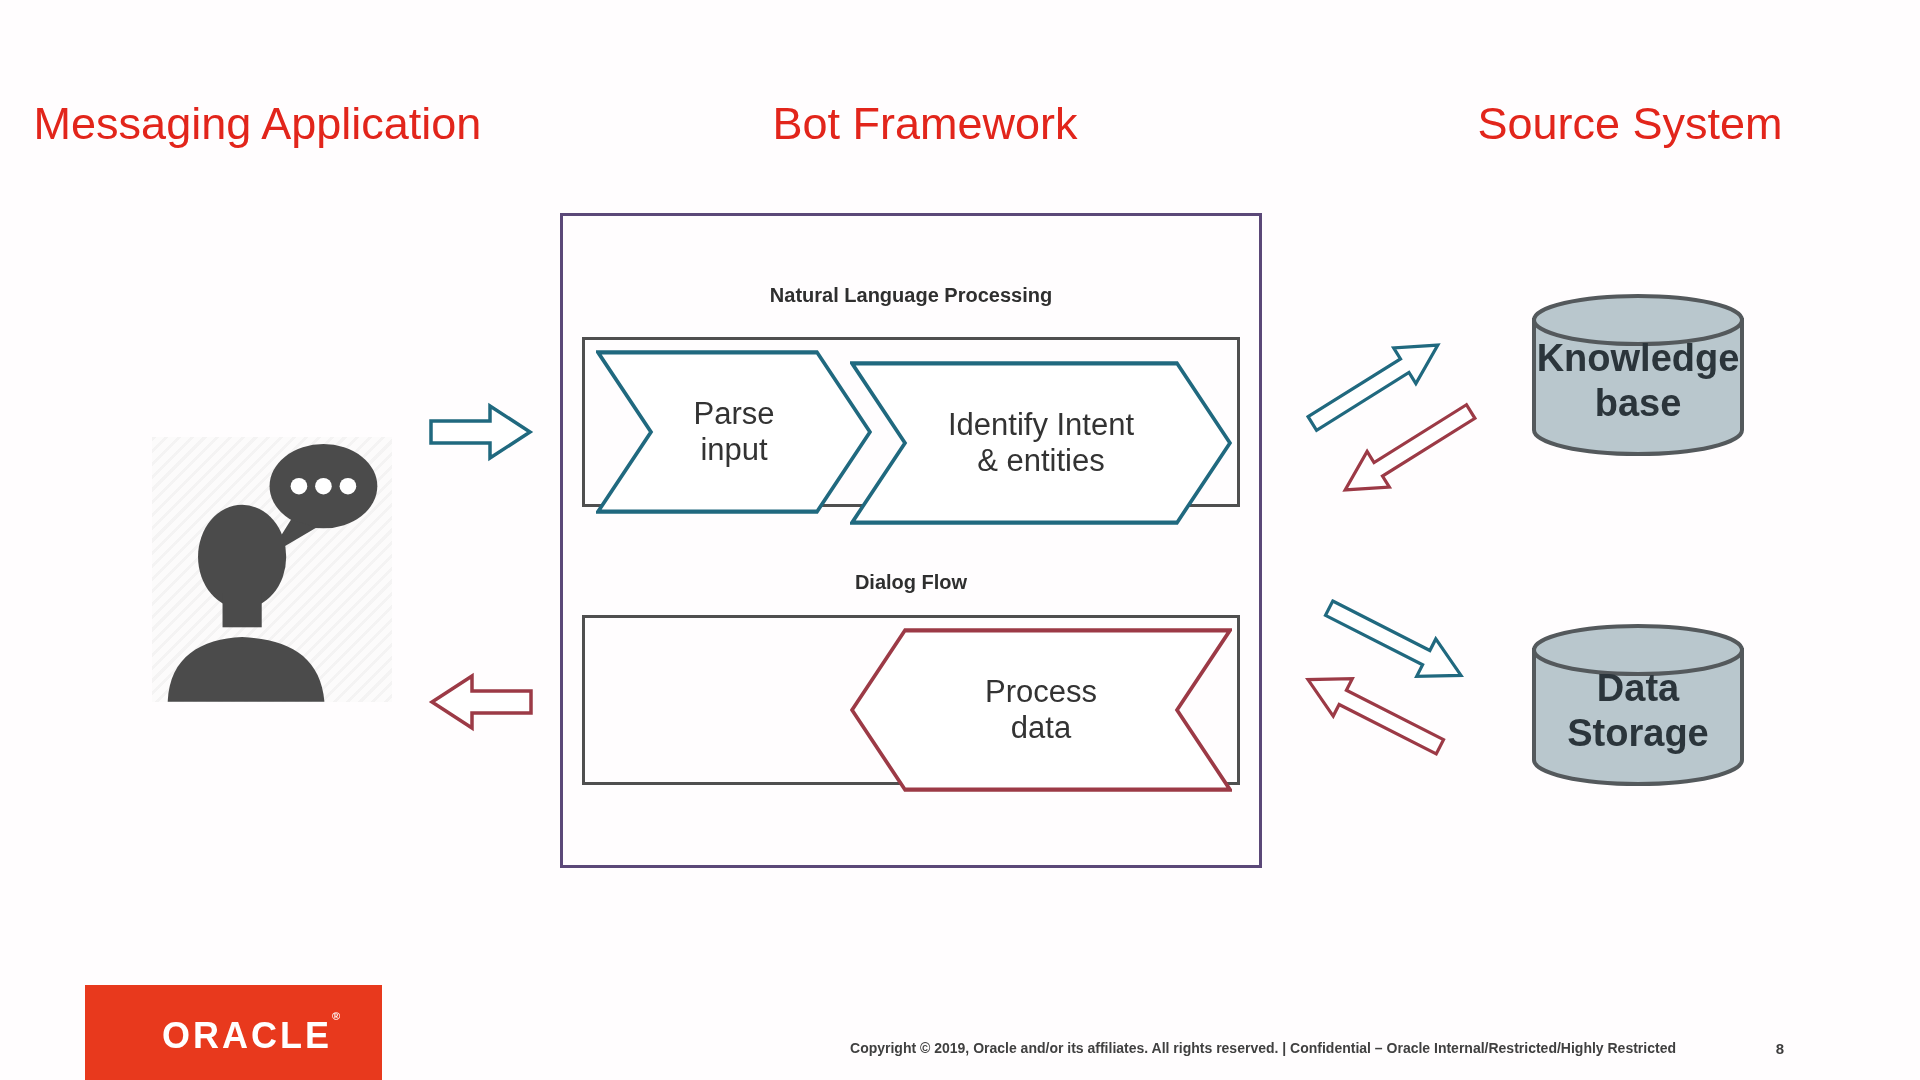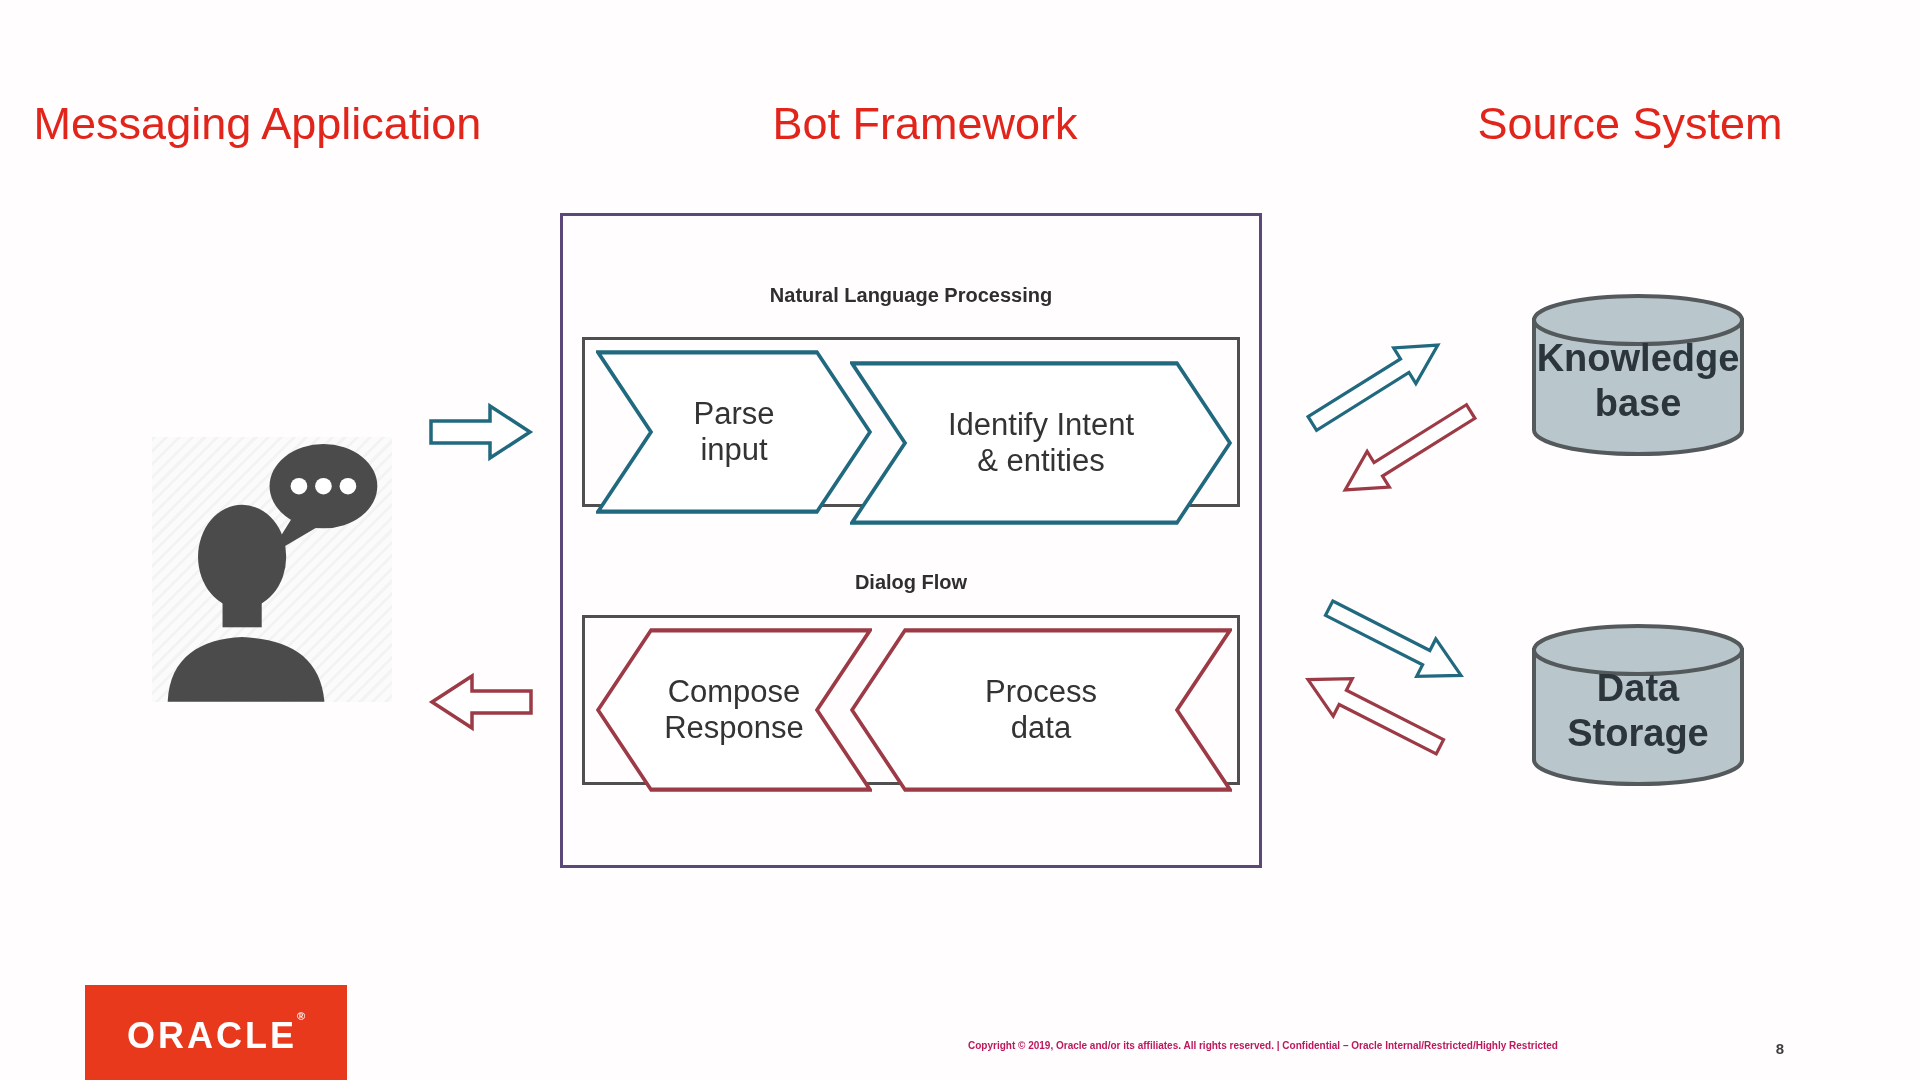--- a/index.html
+++ b/index.html
@@ -81,29 +81,29 @@
     font-size:38px;font-weight:bold;color:#2b353b;
     text-align:center;white-space:pre-line;line-height:1.18;
   }
   #cyl-knowledge{top:292px;}
   #cyl-data{top:622px;}
 
   
   .oracle-logo{
     position:absolute;left:85px;top:985px;width:262px;height:95px;
     background:#e8391d;color:#ffffff;
-    display:flex;align-items:center;justify-content:center;
+    display:flex;align-items:center;justify-content:center;padding-left:35px;
   }
   .oracle-logo .wordmark{
     font-size:36px;font-weight:bold;letter-spacing:3px;line-height:1;
   }
   .oracle-logo sup{font-size:11px;vertical-align:28px;letter-spacing:0;}
   .copyright{
     position:absolute;left:800px;top:1040px;width:926px;
-    font-size:10px;font-weight:600;color:#be185d;text-align:center;
+    font-size:14px;font-weight:600;color:#404040;text-align:center;
   }
   .page-number{
     position:absolute;left:1755px;top:1040px;width:50px;
     font-size:15px;font-weight:600;color:#3d3d3d;text-align:center;
   }
 </style>
 </head>
 <body>
 
 <div class="slide">
@@ -152,27 +152,20 @@
     <svg viewBox="0 0 382 140" preserveAspectRatio="none">
       <polygon points="2,2 327,2 380,70 327,138 2,138 55,70" fill="#ffffff" stroke="#20697f" stroke-width="3.5"></polygon>
     </svg>
     <div class="chev-label">Identify Intent
 &amp; entities</div>
   </div>
 
   <div class="section-title" id="dialog-title">Dialog Flow</div>
   <div class="gray-box" id="dialog-box"></div>
 
-  <div class="chev" id="chev-compose">
-    <svg viewBox="0 0 276 140" preserveAspectRatio="none">
-      <polygon points="274,2 55,2 2,70 55,138 274,138 221,70" fill="#ffffff" stroke="#9c3a46" stroke-width="3.5"></polygon>
-    </svg>
-    <div class="chev-label">Compose
-Response</div>
-  </div>
   <div class="chev" id="chev-process">
     <svg viewBox="0 0 382 140" preserveAspectRatio="none">
       <polygon points="380,2 55,2 2,70 55,138 380,138 327,70" fill="#ffffff" stroke="#9c3a46" stroke-width="3.5"></polygon>
     </svg>
     <div class="chev-label">Process
 data</div>
   </div>
 
   <div class="darrow" id="arrow-kb-up">
     <svg viewBox="0 0 155 48">

